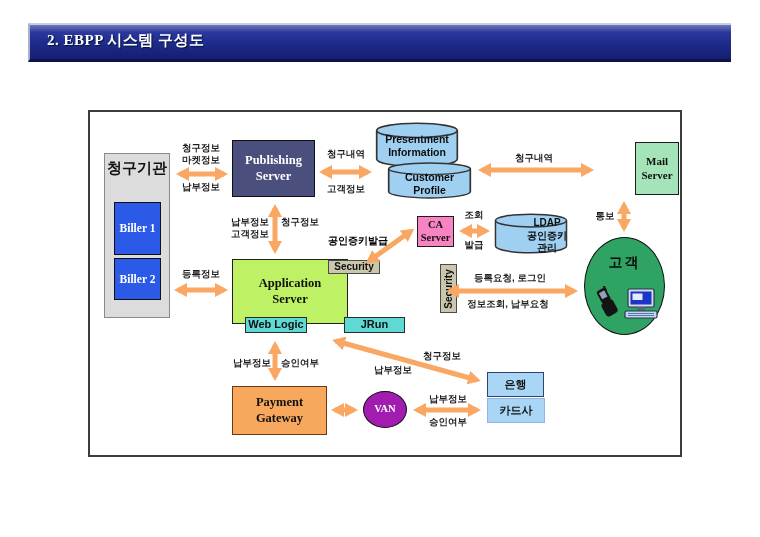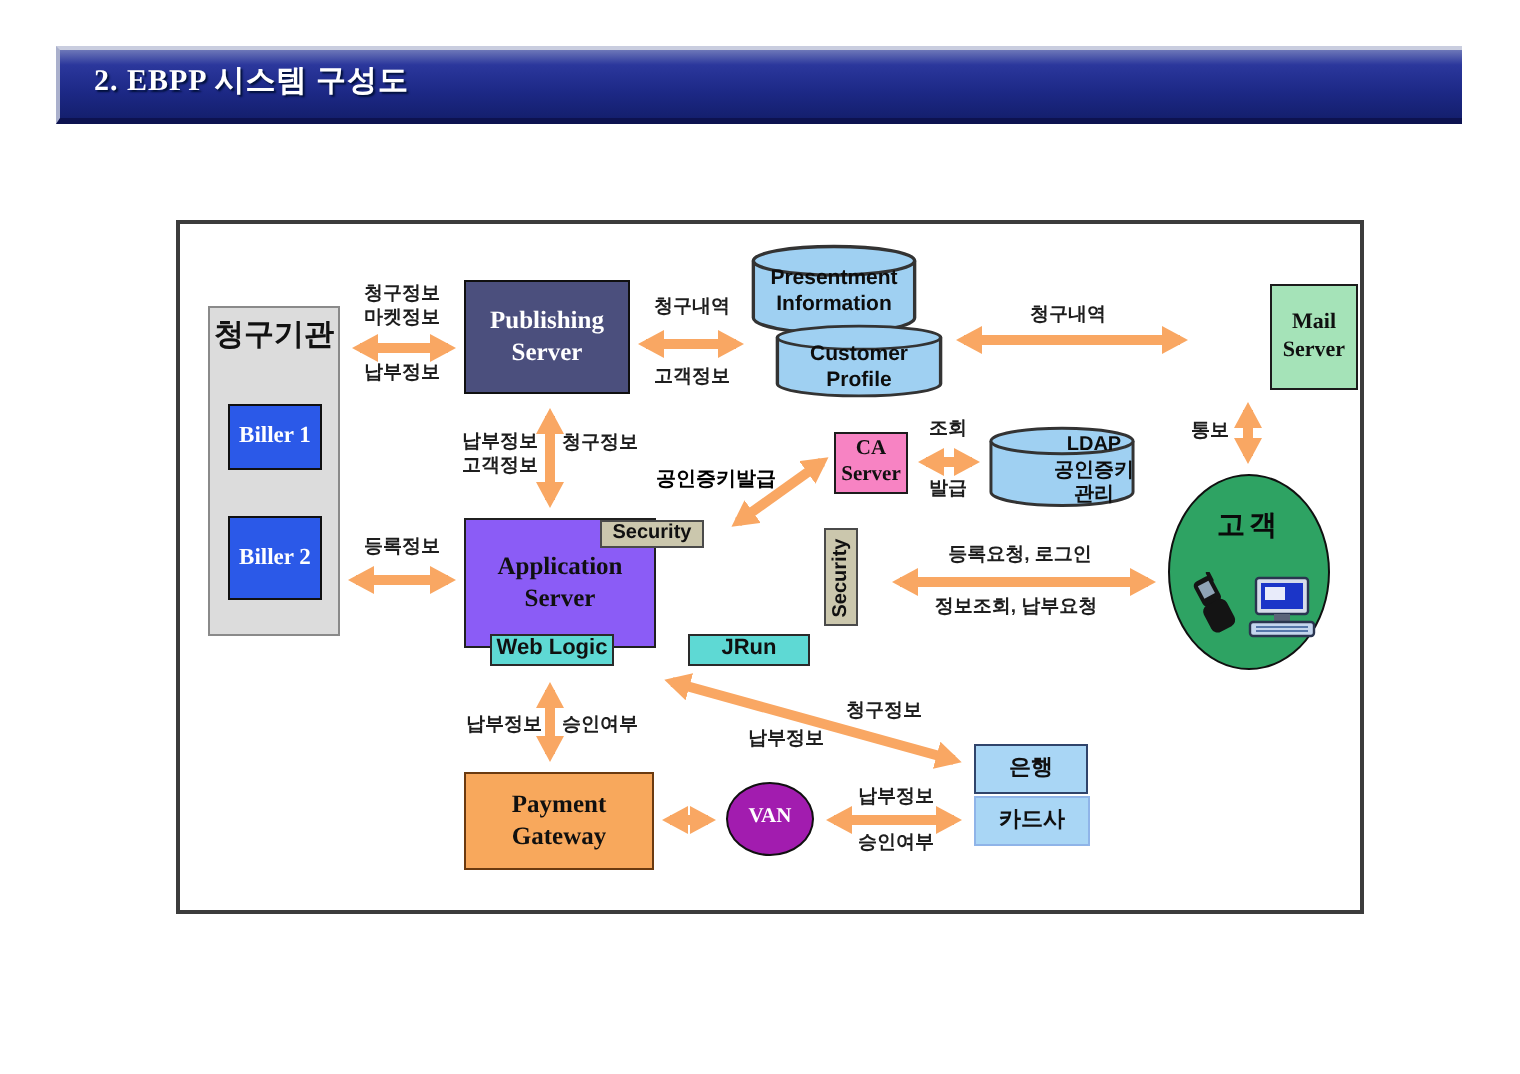--- a/index.html
+++ b/index.html
@@ -19,33 +19,33 @@
   .node{position:absolute;box-sizing:border-box;display:flex;align-items:center;justify-content:center;
     text-align:center;white-space:pre-line;line-height:1.22;}
   .serif{font-family:"Liberation Serif",serif;font-weight:bold;}
   .lbl{position:absolute;transform:translate(-50%,-50%);font-size:9.5px;font-weight:bold;color:#1e1e1e;
     white-space:pre-line;text-align:center;line-height:1.3;z-index:6;}
   .arrow-layer{position:absolute;left:0;top:0;width:590px;height:343px;z-index:5;pointer-events:none;}
 
   .org{left:14px;top:41px;width:66px;height:165px;background:#dcdcdc;border:1.5px solid #8a8a8a;
        align-items:flex-start;padding-top:5px;font-size:15px;font-weight:600;color:#111;}
   .biller{background:#2b59e8;border:1.5px solid #101010;color:#fff;font-size:11.5px;}
-  .b1{left:24px;top:90px;width:47px;height:33px;}
+  .b1{left:24px;top:90px;width:47px;height:53px;}
   .b2{left:24px;top:146px;width:47px;height:42px;}
   .pub{left:142px;top:28px;width:83px;height:57px;background:#4b4f7d;border:1.5px solid #101010;
        color:#fff;font-size:12.5px;}
   .mail{left:510px;top:30px;width:44px;height:53px;background:#a5e3b8;border:1.5px solid #1c1c1c;
        color:#101010;font-size:11px;margin-left:35px;}
   .ca{left:327px;top:104px;width:37px;height:31px;background:#f783c3;border:1.5px solid #1c1c1c;
        color:#101010;font-size:10.5px;}
-  .app{left:142px;top:147px;width:96px;height:65px;background:#8b5cf6;border:1.5px solid #202020;
+  .app{left:142px;top:147px;width:116px;height:65px;background:#bef264;border:1.5px solid #202020;
        color:#101010;font-size:12.5px;z-index:2;}
   .web{left:234px;top:150px;width:93px;height:62px;background:#2c5be4;border:1.5px solid #101010;
        color:#fff;font-size:12.5px;z-index:1;}
-  .sec{background:#cbc7ad;border:1px solid #4a4a4a;font-size:10px;font-weight:bold;color:#101010;z-index:3;}
+  .sec{background:#cbc7ad;border:1px solid #4a4a4a;font-size:10px;font-weight:bold;color:#101010;z-index:3;margin-left:28px;}
   .sec-top{left:210px;top:148px;width:52px;height:14px;}
   .sec-right{left:322px;top:152px;width:17px;height:49px;}
   .sec-right span{position:absolute;left:50%;top:50%;transform:translate(-50%,-50%) rotate(-90deg);white-space:nowrap;}
   .chip{background:#5ed9d4;border:1px solid #2a2a2a;font-size:11px;font-weight:bold;color:#101010;z-index:4;}
   .weblogic{left:155px;top:205px;width:62px;height:16px;}
   .jrun{left:254px;top:205px;width:61px;height:16px;}
   .cust{left:494px;top:125px;width:81px;height:98px;background:#2ea363;border:1.7px solid #101010;
        border-radius:50%;z-index:2;}
   .cust-label{position:absolute;left:50%;top:16px;transform:translateX(-50%);font-size:14px;
        font-weight:bold;color:#041;color:#0a0a0a;letter-spacing:2px;}

